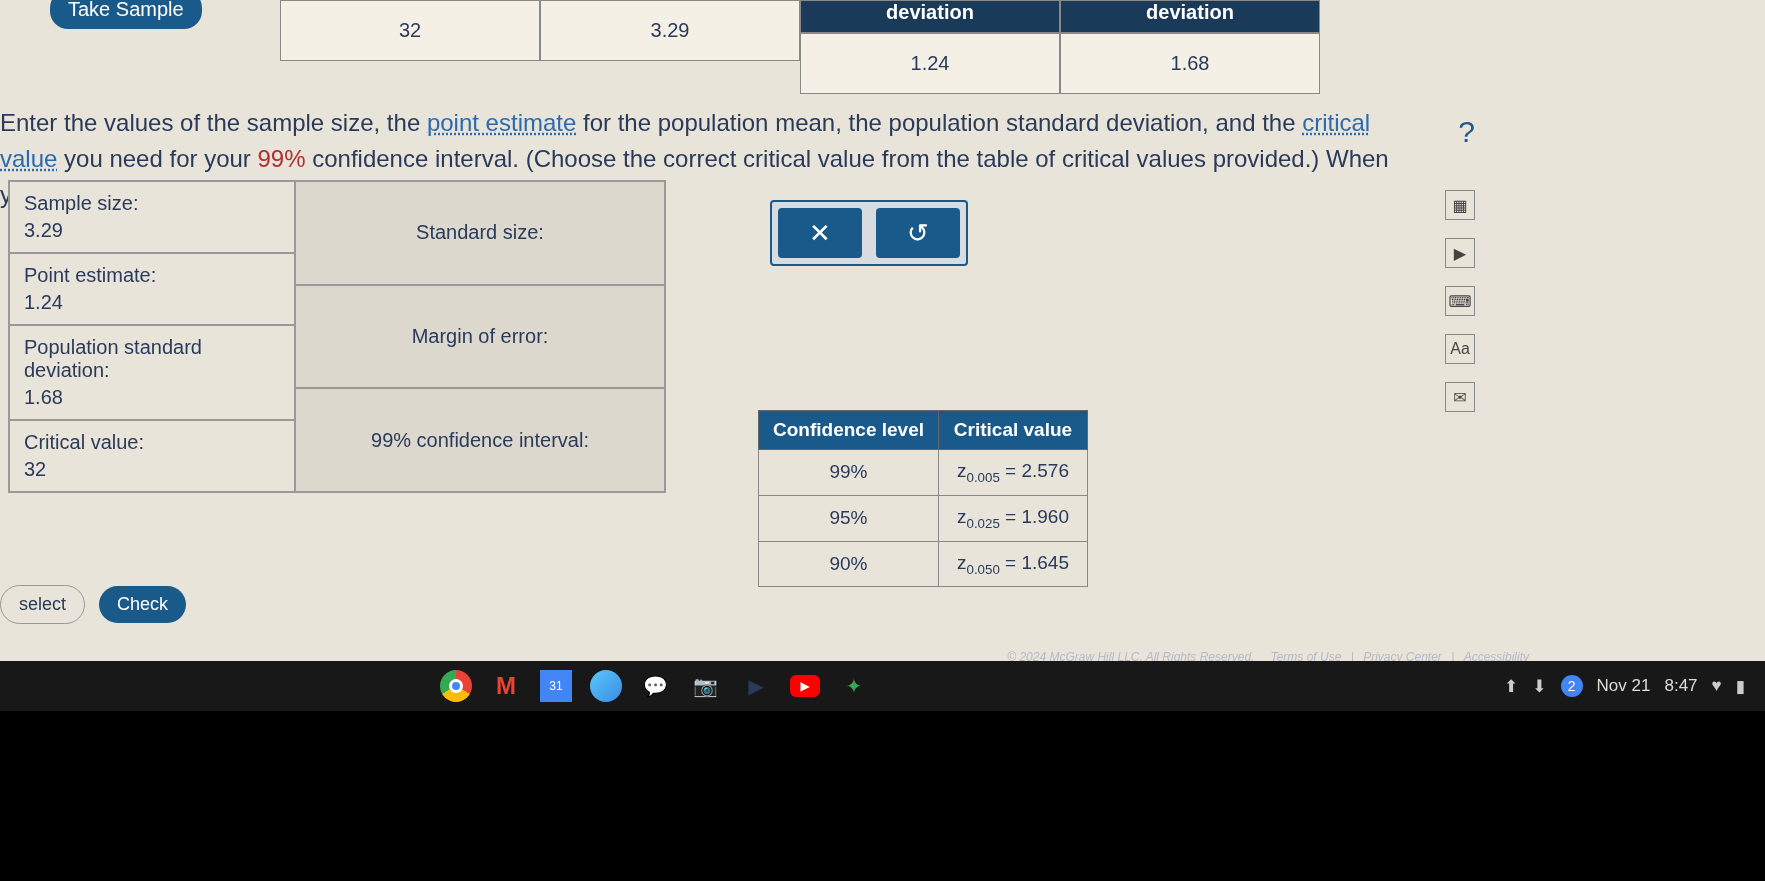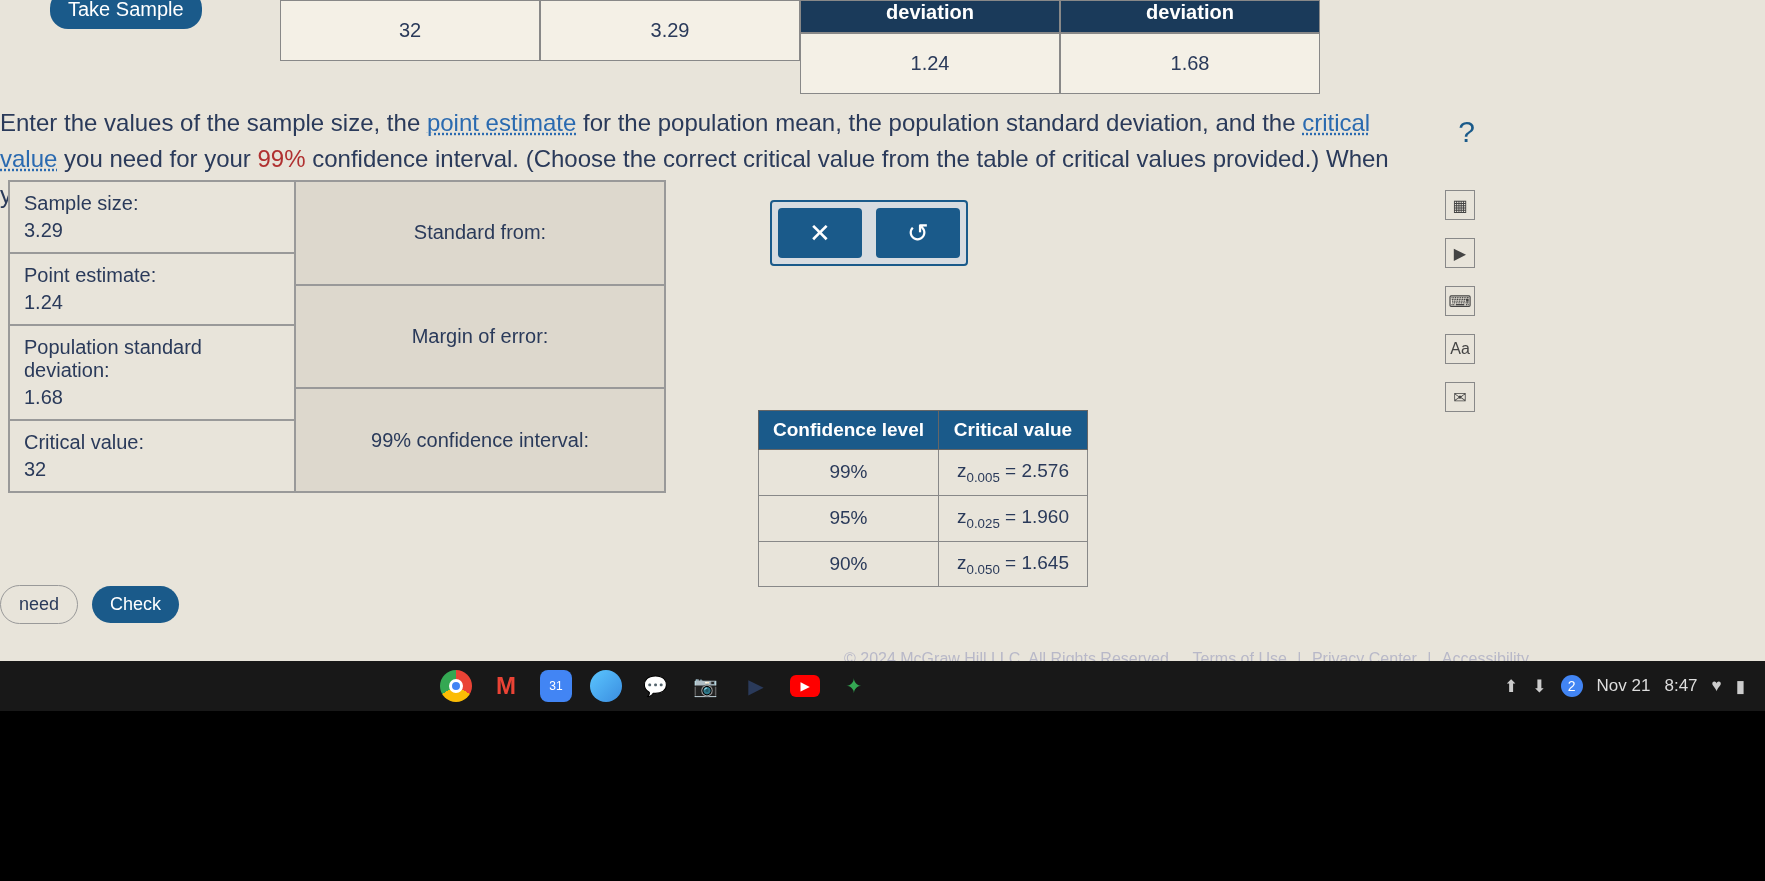--- a/index.html
+++ b/index.html
@@ -175,21 +175,22 @@
     color: #fff;
     border: none;
     cursor: pointer;
     text-align: center;
   }
   .footer {
     position: absolute;
     top: 650px;
     right: 230px;
     color: #b8b8c8;
-    font-size: 16px;
+    font-size: 12px;
+    font-style: italic;
   }
   .footer a { color: #b8b8c8; text-decoration: underline; margin: 0 6px; }
   .taskbar {
     position: absolute;
     bottom: 170px;
     left: 0;
     right: 0;
     height: 50px;
     background: #181818;
     display: flex;
@@ -286,21 +287,21 @@
     <div class="inp-cell">
       <span class="lbl">Population standard deviation:</span>
       <span class="val">1.68</span>
     </div>
     <div class="inp-cell">
       <span class="lbl">Critical value:</span>
       <span class="val">32</span>
     </div>
   </div>
   <div class="results">
-    <div class="res-cell">Standard from:</div>
+    <div class="res-cell">Standard size:</div>
     <div class="res-cell">Margin of error:</div>
     <div class="res-cell">99% confidence interval:</div>
   </div>
 </div>
 
 <div class="action-area">
   <button class="act-btn">✕</button>
   <button class="act-btn">↺</button>
 </div>
 
@@ -319,40 +320,40 @@
     <td>z<span class="sub">0.025</span> = <span>1.960</span></td>
   </tr>
   <tr>
     <td>90%</td>
     <td>z<span class="sub">0.050</span> = <span>1.645</span></td>
   </tr>
 </tbody>
   </table>
 
 <div class="bottom-row">
-  <div class="pill">need</div>
+  <div class="pill">select</div>
   <button class="pill blue">Check</button>
 </div>
 
 <div class="footer">
   <span>© 2024 McGraw Hill LLC. All Rights Reserved.</span>
   &nbsp;
   <a href="#">Terms of Use</a> |
   <a href="#">Privacy Center</a> |
   <a href="#">Accessibility</a>
 </div>
 
 <div class="black-fill"></div>
 <div class="taskbar">
   <div class="tb-left">
     <div class="icon" style="background:conic-gradient(#ea4335 0 120deg,#fbbc05 120deg 240deg,#34a853 240deg 360deg);position:relative">
         <div style="width:14px;height:14px;border-radius:50%;background:#4285f4;border:3px solid #fff"></div>
       </div>
     <div class="icon" style="color:#ea4335;font-weight:bold;font-size:24px">M</div>
-    <div class="icon" style="background:#4285f4;color:#fff;border-radius:8px;font-size:12px">31</div>
+    <div class="icon" style="background:#4285f4;color:#fff;border-radius:0;font-size:12px">31</div>
     <div class="icon" style="background:linear-gradient(135deg,#5bc6ff,#3a8de0);border-radius:50%"></div>
     <div class="icon" style="color:#5bc6ff">💬</div>
     <div class="icon" style="color:#888">📷</div>
     <div class="icon">▶</div>
     <div class="icon" style="background:#ff0000;color:#fff;border-radius:6px;width:30px;height:22px;font-size:12px">▶</div>
     <div class="icon" style="color:#34a853">✦</div>
   </div>
   <div class="spacer"></div>
   <div class="tb-right">
     <span style="color:#ccc">⬆</span>

